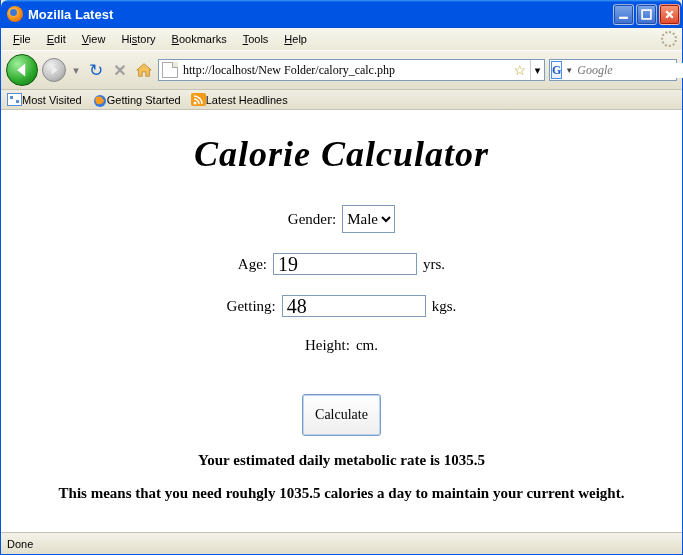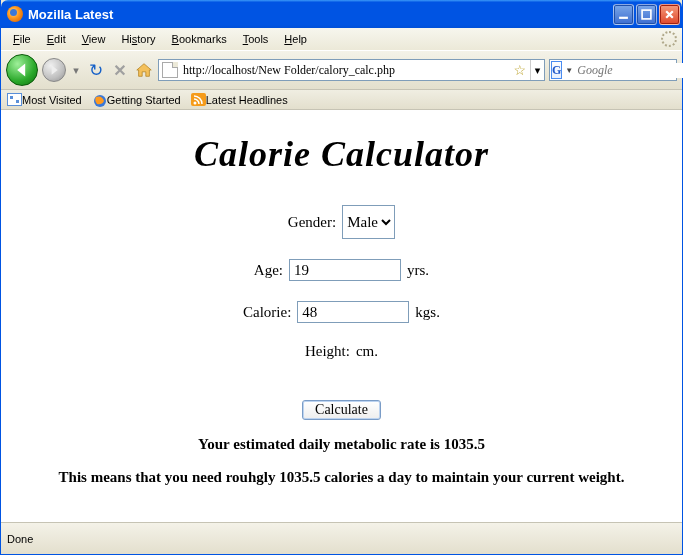--- a/index.html
+++ b/index.html
@@ -141,35 +141,35 @@
     font-family:"Brush Script MT","Segoe Script","Comic Sans MS",cursive;
     font-size:36px;font-weight:bold;font-style:italic;
     margin:8px 0 30px;
     letter-spacing:1px;
   }
   .form-row{
     margin:20px 0;font-size:15px;
     display:flex;align-items:center;justify-content:center;gap:6px;
   }
   .form-row input[type=text]{
-    border:1px solid #7f9db9;font-family:Georgia, "Times New Roman", serif;font-size:15px;height:22px;width:112px;padding:0 4px;
+    border:1px solid #7f9db9;font-family:Georgia, "Times New Roman", serif;font-size:20px;height:22px;width:144px;padding:0 4px;
   }
   .form-row select{
-    border:1px solid #7f9db9;font-family:Georgia, "Times New Roman", serif;font-size:15px;height:34px;background:#fff;
+    border:1px solid #7f9db9;font-family:Georgia, "Times New Roman", serif;font-size:15px;height:28px;background:#fff;
   }
   .calc-btn{
-    font-family:Georgia, "Times New Roman", serif;font-size:14px;padding:1px 12px;
+    font-family:Georgia, "Times New Roman", serif;font-size:14px;padding:12px 12px;
     background:linear-gradient(to bottom,#fff,#eee);
     border:1px solid #7a9cc7;border-radius:3px;
     box-shadow:0 0 0 1px #bcd3f0 inset;
     margin-top:20px;
   }
   .result{font-size:15px;margin:16px 0;font-weight:bold;}
   .statusbar{
-    height:32px;border-top:1px solid #c6c3b4;
+    height:22px;border-top:1px solid #c6c3b4;
     background:linear-gradient(to bottom,#f4f2e8,#e3dfcd);
     display:flex;align-items:center;padding:0 6px;font-size:11px;
   }
 </style>
 </head>
 <body>
 
 <div class="window">
 
   <div class="titlebar">
@@ -274,21 +274,21 @@
       </select>
     </div>
 
     <div class="form-row">
       <span>Age:</span>
       <input type="text" value="19" style="">
       <span>yrs.</span>
     </div>
 
     <div class="form-row">
-      <span>Calorie:</span>
+      <span>Getting:</span>
       <input type="text" value="48" style="">
       <span>kgs.</span>
     </div>
 
     <div class="form-row">
       <span>Height:</span>
       <span>cm.</span>
     </div>
 
     <button class="calc-btn">Calculate</button>

